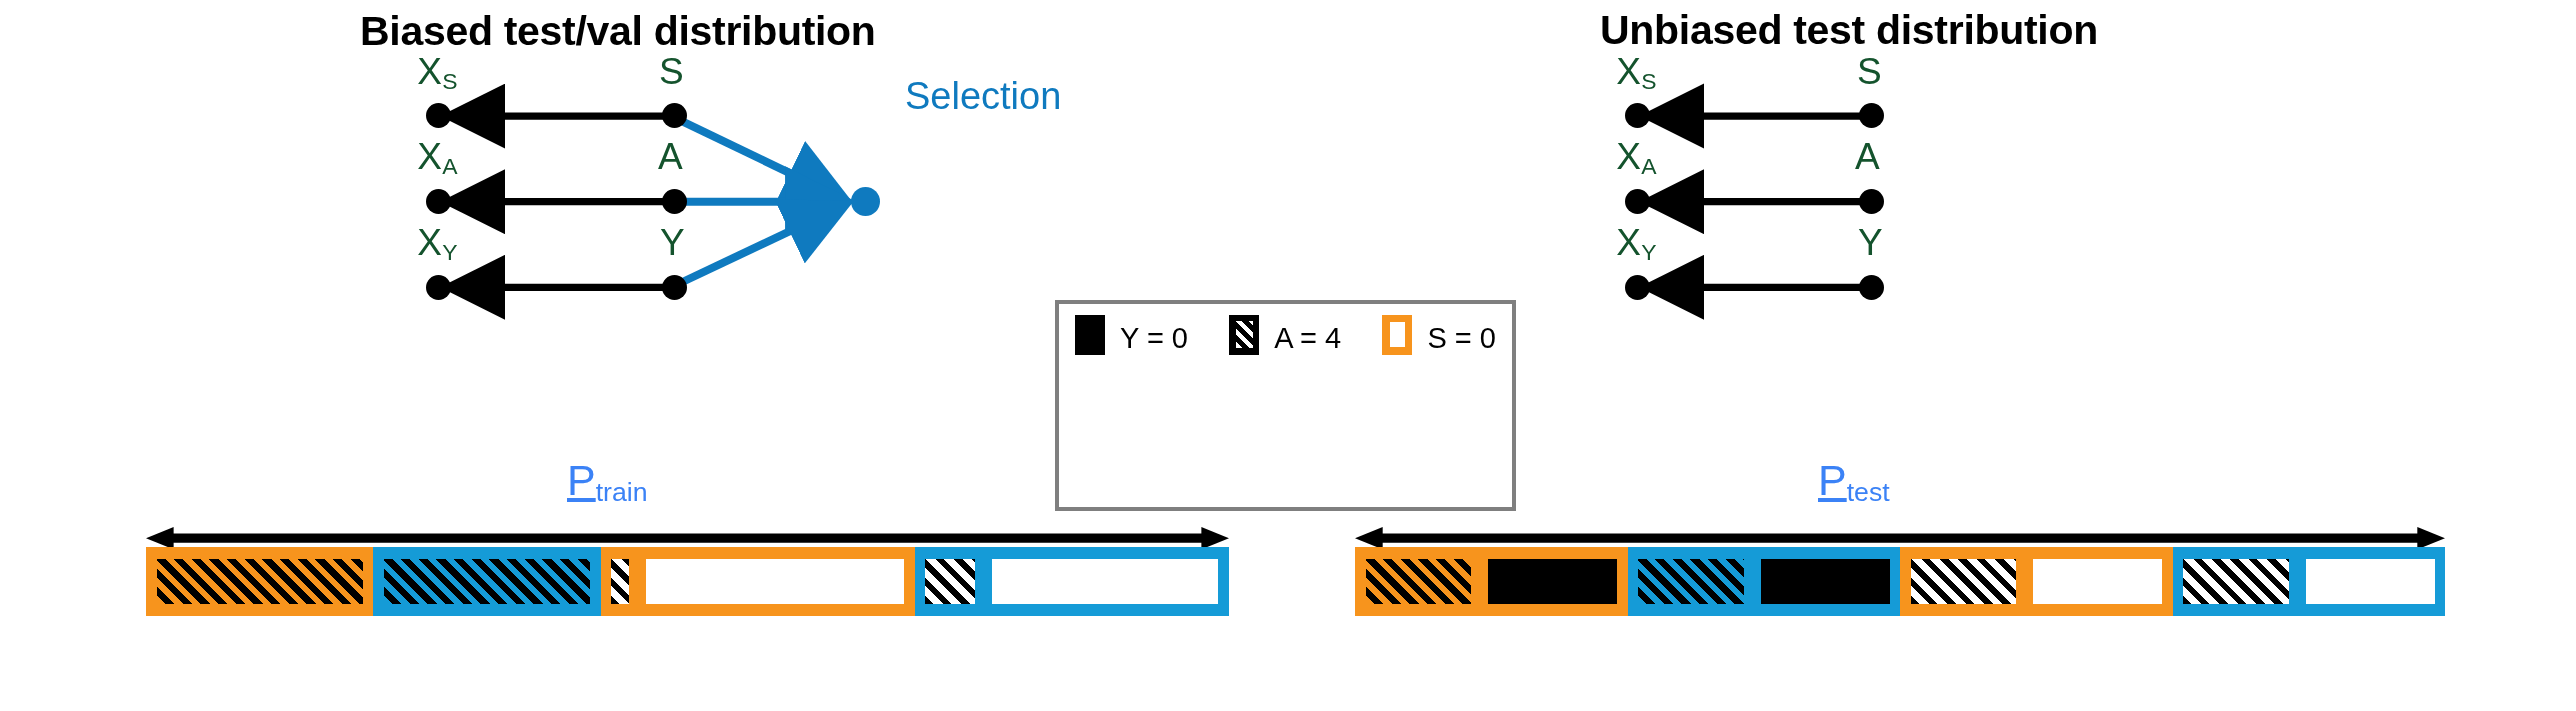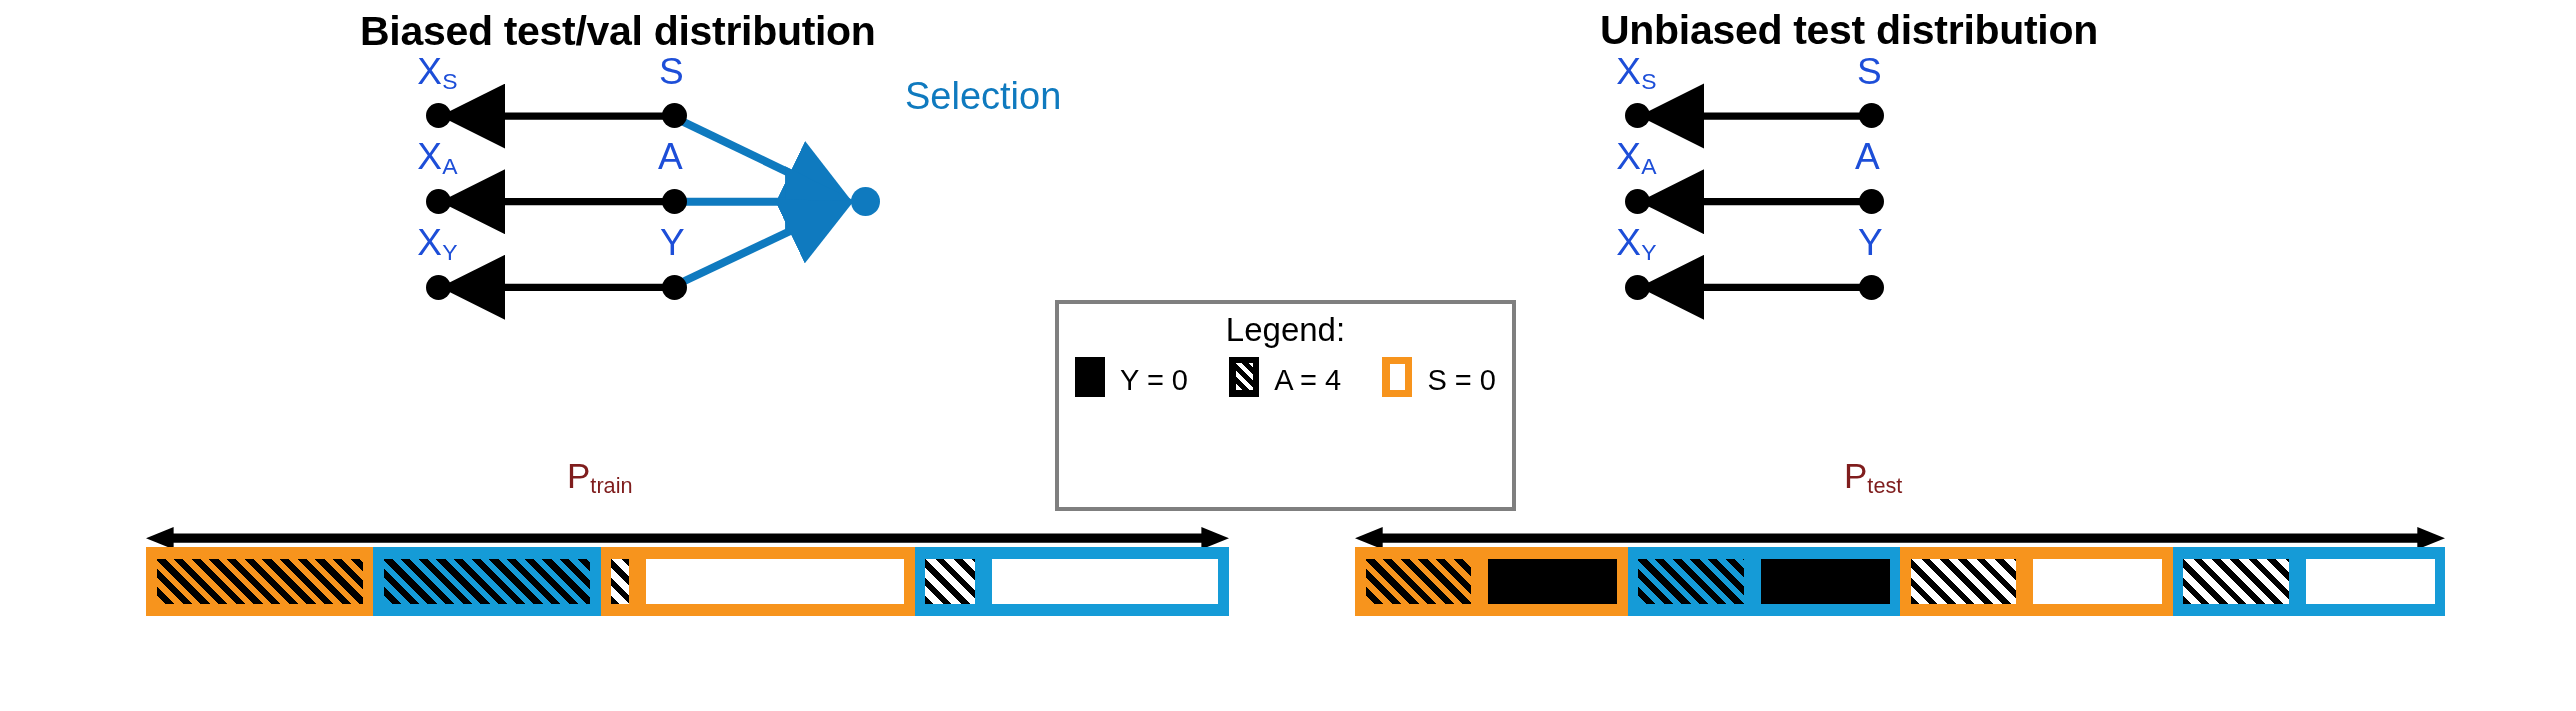--- a/index.html
+++ b/index.html
@@ -22,21 +22,21 @@
   #dag-left{left:408px;width:711px;height:356px;}
   #dag-right{left:1607px;width:461px;height:356px;}
 
   .node{
     position:absolute;width:25px;height:25px;border-radius:50%;
     background:#000000;
   }
   .node.sel{background:#0f7abf;width:29px;height:29px;}
 
   .nlabel{
-    position:absolute;font-size:37px;color:#1d4ed8;
+    position:absolute;font-size:37px;color:#14532d;
     white-space:nowrap;line-height:1;text-align:right;
   }
   .nlabel sub{font-size:0.62em;vertical-align:baseline;position:relative;top:.23em;left:.02em;}
 
   .sel-label{
     position:absolute;font-size:38px;color:#0f7abf;white-space:nowrap;
   }
 
   .dagsvg{position:absolute;left:0;top:0;overflow:visible;}
 
@@ -72,21 +72,21 @@
   .sw-s0::after{content:"";position:absolute;left:7.2px;top:7.2px;right:7.2px;bottom:7.2px;background:#fff;}
   .sw-s1{background:#159BD7;position:relative;}
   .sw-s1::after{content:"";position:absolute;left:7.2px;top:7.2px;right:7.2px;bottom:7.2px;background:#fff;}
 
   
   .distgroup{position:absolute;}
   #dist-train{left:146px;top:461px;width:1083px;}
   #dist-test{left:1355px;top:461px;width:1090px;}
 
   .plabel{
-    position:absolute;top:-5.3px;font-size:35px;color:#7f1d1d;white-space:nowrap;
+    position:absolute;top:-5.3px;font-size:43px;color:#3b82f6;white-space:nowrap;text-decoration:underline;
   }
   .plabel sub{font-size:0.62em;vertical-align:baseline;position:relative;top:.25em;}
 
   .axis{position:absolute;top:66px;left:0;width:100%;height:22.4px;}
 
   .bar{
     position:absolute;top:86px;left:0;height:69px;width:100%;
     display:flex;
   }
   .seg{height:100%;display:flex;box-sizing:border-box;position:relative;}
@@ -181,21 +181,20 @@
 
   <div class="nlabel" style="left:9.2px;top:-26px;">X<sub>S</sub></div>
   <div class="nlabel" style="left:250px;top:-26px;">S</div>
   <div class="nlabel" style="left:9.2px;top:59px;">X<sub>A</sub></div>
   <div class="nlabel" style="left:248px;top:59px;">A</div>
   <div class="nlabel" style="left:9.2px;top:145px;">X<sub>Y</sub></div>
   <div class="nlabel" style="left:251px;top:145px;">Y</div>
 </div>
 
 <div id="legend">
-  <div id="legend-title">Legend:</div>
   <div class="legend-rows">
     <div class="legend-row">
       <div class="legend-item">
         <div class="swatch sw-y0"></div>
         <div class="ltext">Y = 0</div>
       </div>
       <div class="legend-item">
         <div class="swatch sw-a0"></div>
         <div class="ltext">A = 4</div>
       </div>
@@ -238,21 +237,21 @@
       <div class="yblk" style="width:100%;">
         <div class="sub y1 a0" style="width:17%;"></div>
         <div style="width:17px;"></div>
         <div class="sub y1 a1" style="flex:1;"></div>
       </div>
     </div>
   </div>
 </div>
 
 <div class="distgroup" id="dist-test">
-  <div class="plabel" style="left:489px;">
+  <div class="plabel" style="left:463px;">
     <span>P</span><sub>test</sub>
   </div>
   <svg class="axis" viewBox="0 0 1655 34" preserveAspectRatio="none">
     <line x1="30" y1="17" x2="1625" y2="17" stroke="#000" stroke-width="14"></line>
     <path d="M0,17 L42,0 L42,34 z" fill="#000"></path>
     <path d="M1655,17 L1613,0 L1613,34 z" fill="#000"></path>
   </svg>
   <div class="bar">
     <div class="seg s0" style="width:25%;padding:12px 10.5px;">
       <div class="yblk" style="width:100%;">

